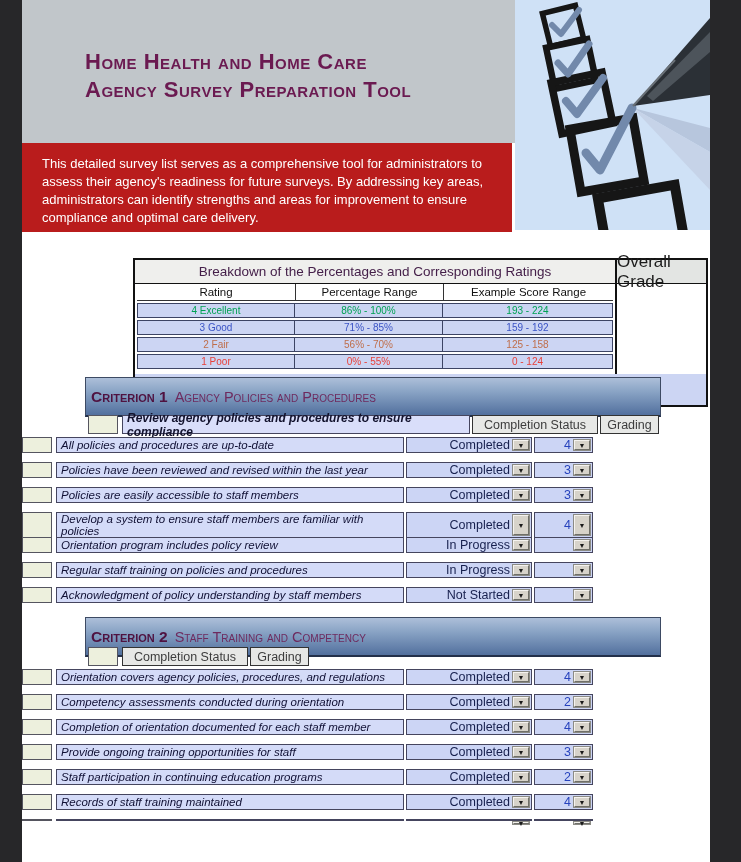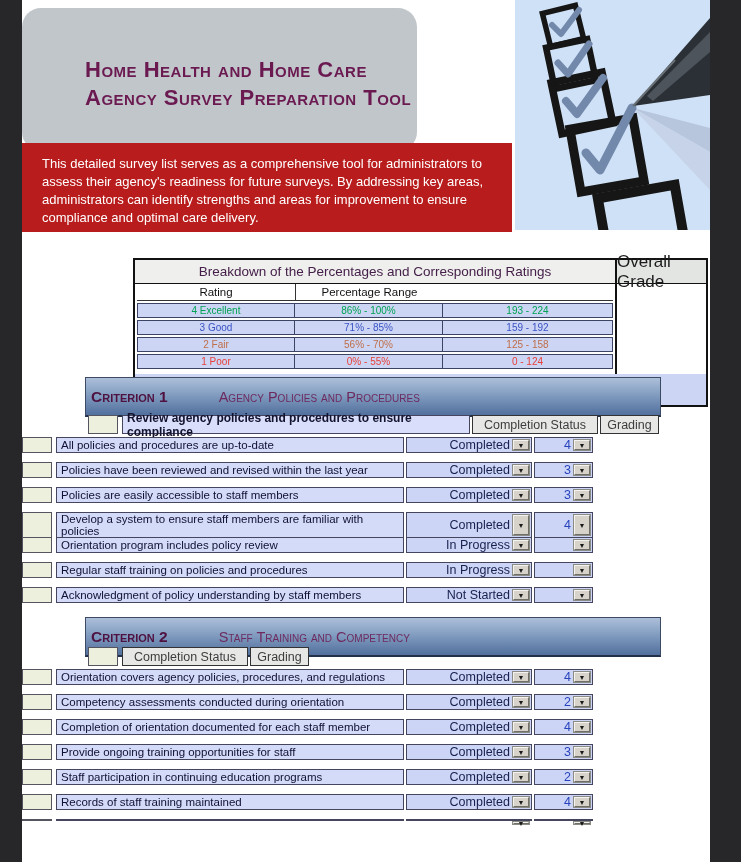--- a/index.html
+++ b/index.html
@@ -1,21 +1,21 @@
 <!DOCTYPE html>
 <html><head>
 <meta charset="utf-8">
 <style>
   html,body{margin:0;padding:0;overflow:hidden;}
   body{width:741px;height:862px;background:#272729;font-family:"Liberation Sans",sans-serif;}
   #screen{position:relative;width:741px;height:862px;background:#272729;}
   .page{position:absolute;left:22px;top:0;width:688px;height:862px;background:#ffffff;}
 
   
-  .hdr-gray{position:absolute;left:0;top:8px;width:395px;height:143px;background:#c1c6ca;border-radius:19px;}
+  .hdr-gray{position:absolute;left:0;top:0;width:493px;height:143px;background:#c1c6ca;}
   .main-title{position:absolute;left:63px;top:48px;font-variant:small-caps;font-weight:bold;
     font-size:22px;line-height:1.25;color:#6b1a51;letter-spacing:.5px;}
   .hdr-desc{position:absolute;left:0;top:143px;width:490px;height:89px;background:#b91c1c;box-sizing:border-box;
     padding:12px 14px 11px 20px;}
   .hdr-desc p{margin:0;color:#ffffff;font-size:13px;line-height:1.38;}
   .hdr-img{position:absolute;left:493px;top:0;width:195px;height:230px;background:#cfe1f6;overflow:hidden;}
 
   
   .rtable{position:absolute;left:64px;top:258px;width:575px;border:2px solid #111;box-sizing:border-box;background:#fff;margin-left:47px;}
   .rtitle-row{display:flex;height:23px;border-bottom:1px solid #111;}
@@ -32,31 +32,31 @@
   .rrow div{background:#ccd5f3;border:1px solid #3c4464;display:flex;align-items:center;justify-content:center;
     font-size:10px;box-sizing:border-box;}
   .rrow .rc2,.rrow .rc3{border-left:none;}
   .roverall{flex:1;background:#ccd5f3;display:flex;align-items:center;justify-content:center;
     font-size:27px;color:#151515;}
 
   
   .crit-bar{position:absolute;left:63px;width:576px;height:40px;box-sizing:border-box;
     background:linear-gradient(to bottom,#adbfd9 0%,#8ba5c6 35%,#52709e 100%);
     border:1px solid #3d4a63;border-bottom:2px solid #23304a;display:flex;align-items:center;
-    box-shadow:inset 0 1px 0 #cfdaе8;gap:44px;}
+    box-shadow:inset 0 1px 0 #cfdaе8;}
   .crit-num{font-variant:small-caps;font-weight:bold;font-size:15.5px;color:#4f1240;margin-left:5px;}
   .crit-name{font-variant:small-caps;font-size:14.5px;color:#6e2a5e;margin-left:7px;}
 
   
   .chead,.crow{position:absolute;left:66px;width:573px;display:flex;}
   .chead{height:22px;}
   .cell{box-sizing:border-box;}
   .gutter{width:30px;background:#edf0dd;border:1px solid #55555f;margin:0 4px 3px 0;}
   .task{width:348px;background:#d4dbf8;border:1px solid #45455e;margin:0 2px 3px 0;
-    display:flex;align-items:center;padding-left:4px;font-size:11.5px;color:#101034;}
+    display:flex;align-items:center;padding-left:4px;font-size:11.5px;color:#101034;font-style:italic;}
   .status{width:126px;background:#ccd5f5;border:1px solid #45455e;margin:0 2px 3px 0;position:relative;
     display:flex;align-items:center;justify-content:flex-end;padding-right:21px;font-size:12.5px;color:#17204e;}
   .grade{width:59px;background:#ccd5f5;border:1px solid #45455e;margin:0 0 3px 0;position:relative;
     display:flex;align-items:center;justify-content:flex-end;padding-right:21px;font-size:12.5px;color:#2743bd;}
   .chead .task{background:#d9defa;font-weight:bold;font-size:12px;color:#13132e;}
   .chead .status,.chead .grade{background:#e7e8e6;justify-content:center;padding-right:0;
     font-size:12.5px;color:#3d3d3d;border:1px solid #333;}
   .dd-btn{position:absolute;right:2px;top:2px;bottom:2px;width:14px;background:#d7d3ca;
     border:1px solid;border-color:#f5f3ef #6f6f68 #6f6f68 #f5f3ef;box-shadow:0 0 0 1px #8b8b85;
     display:flex;align-items:center;justify-content:center;font-size:7px;color:#1a1a1a;cursor:pointer;}
@@ -106,20 +106,21 @@
     <div class="rtable">
       <div class="rtitle-row">
         <div class="rtitle">Breakdown of the Percentages and Corresponding Ratings</div>
         <div class="rgrade-label">Overall Grade</div>
       </div>
       <div class="rbody">
         <div class="rleft">
           <div class="rhead">
             <div class="rc1">Rating</div>
             <div class="rc2">Percentage Range</div>
+            <div class="rc3">Example Score Range</div>
           </div>
           <div class="rrow">
             <div class="rc1" style="color: rgb(0, 162, 83);">4 Excellent</div>
             <div class="rc2" style="color: rgb(0, 162, 83);">86% - 100%</div>
             <div class="rc3" style="color: rgb(0, 162, 83);">193 - 224</div>
           </div>
           <div class="rrow">
             <div class="rc1" style="color: rgb(58, 83, 197);">3 Good</div>
             <div class="rc2" style="color: rgb(58, 83, 197);">71% - 85%</div>
             <div class="rc3" style="color: rgb(58, 83, 197);">159 - 192</div>

